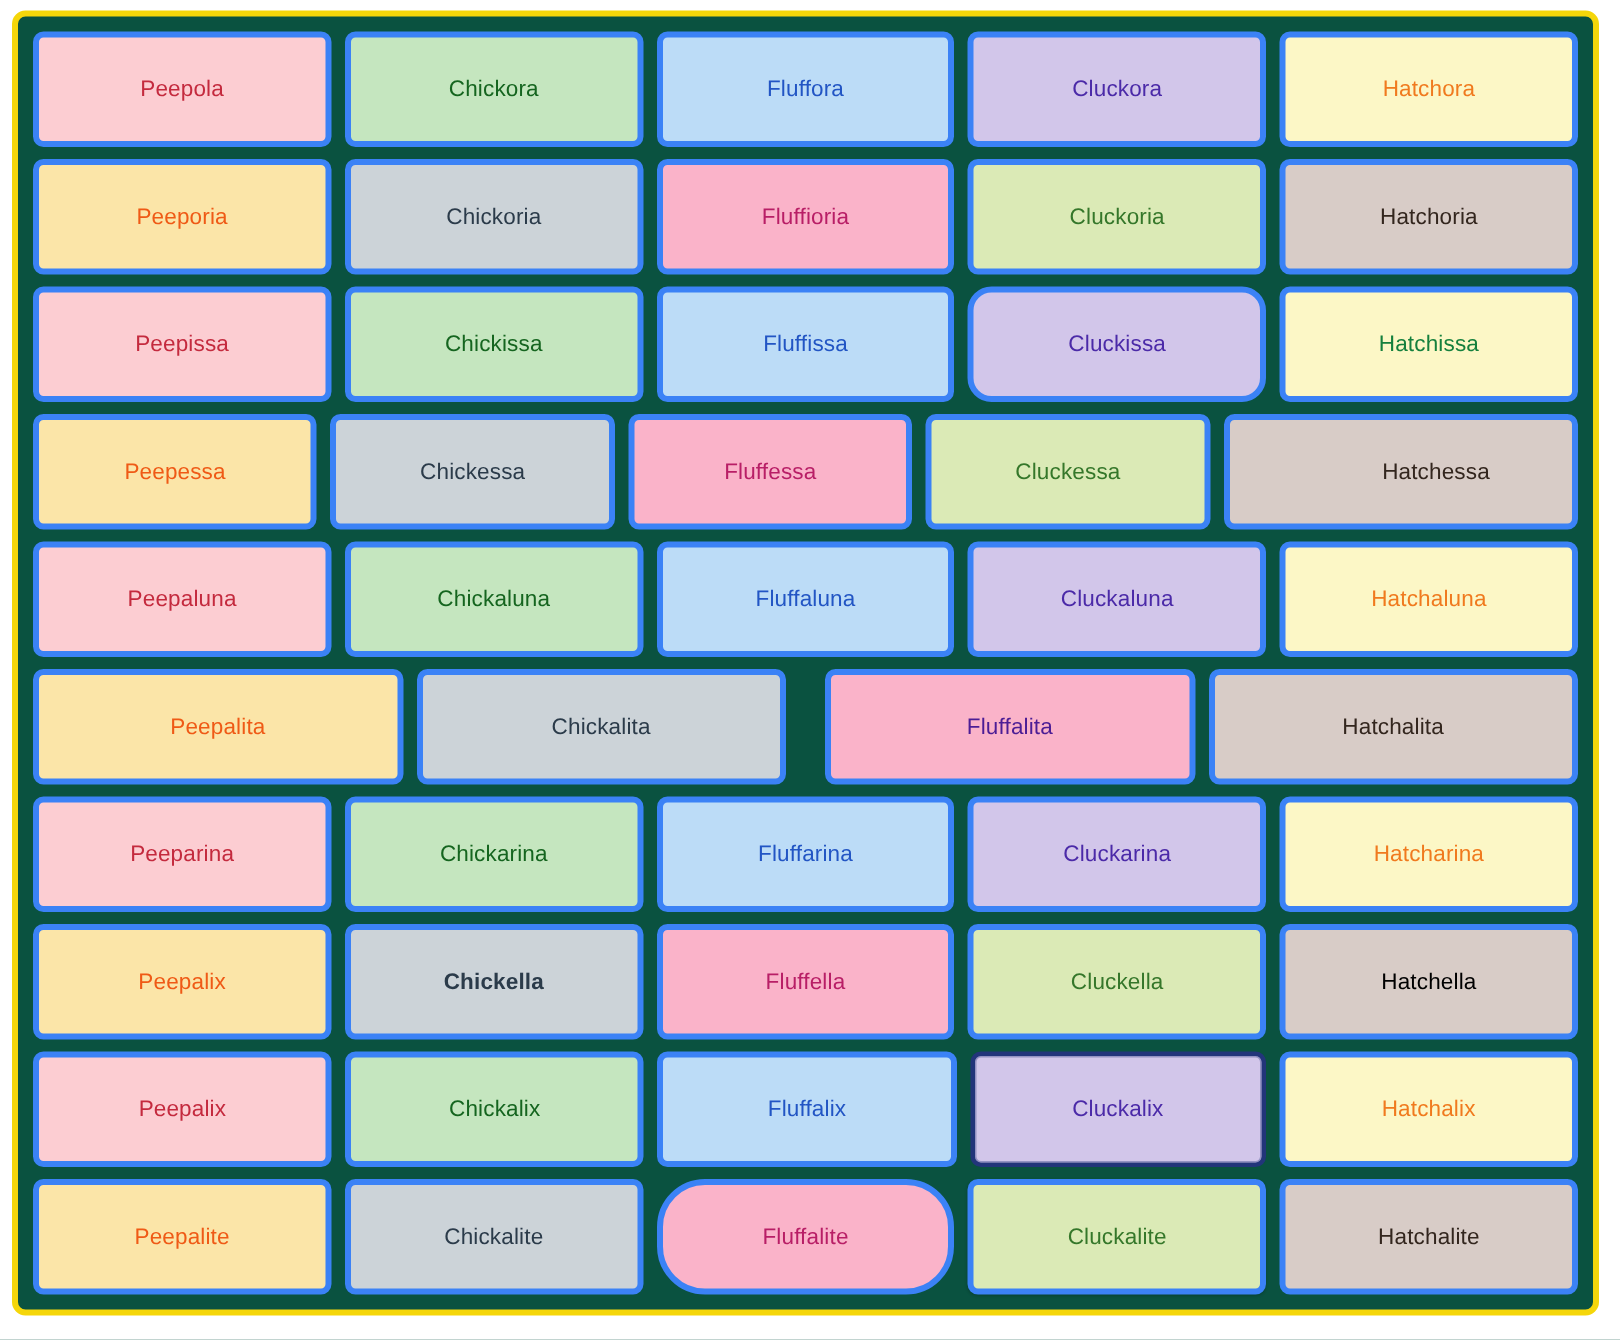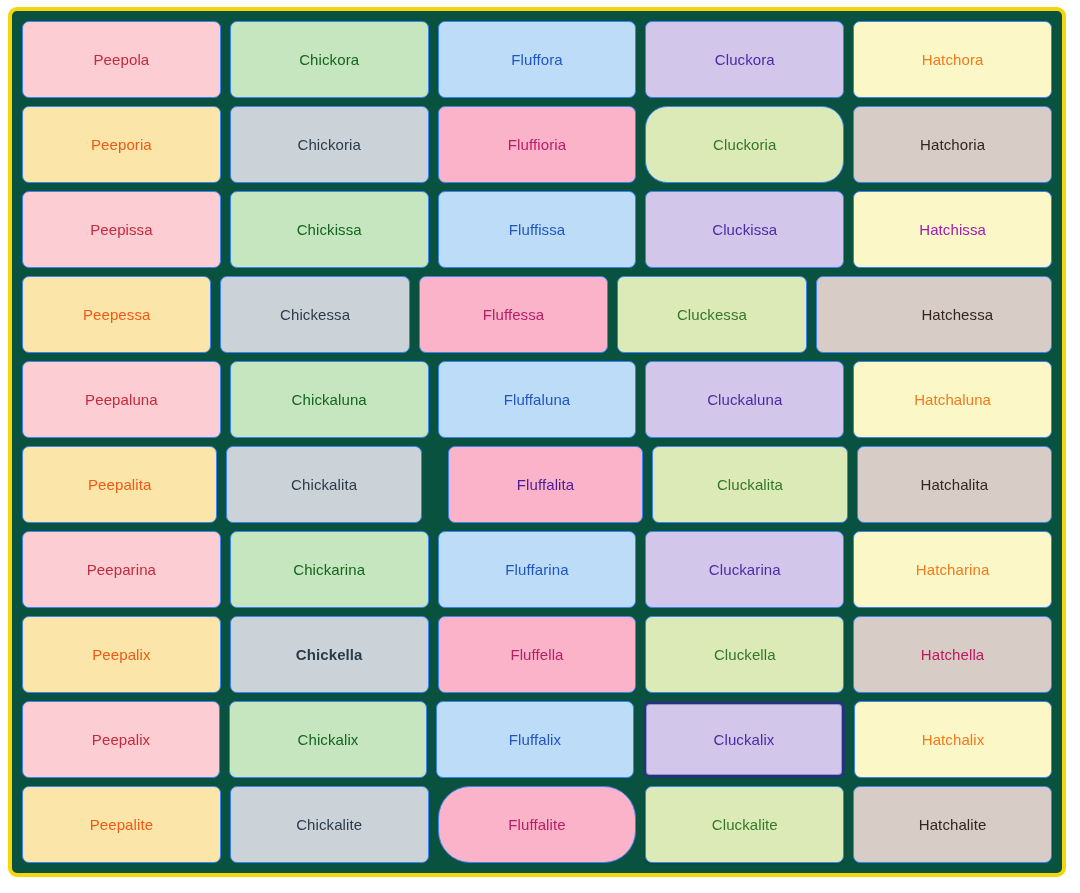--- a/index.html
+++ b/index.html
@@ -37,21 +37,21 @@
     gap: 9px;
     margin-bottom: 8px;
   }
   .grid-row:last-child {
     margin-bottom: 0;
   }
 
   .cell {
     flex: 1 1 0;
     box-sizing: border-box;
-    border: 1px solid #3b82f6;
+    border: 4px solid #3b82f6;
     border-radius: 7px;
     display: flex;
     align-items: center;
     justify-content: center;
     font-size: 15px;
     font-weight: 400;
     line-height: 1;
     text-align: center;
     letter-spacing: 0.1px;
     user-select: none;
@@ -90,41 +90,41 @@
     <div class="grid-row">
       <div class="cell" style="background: rgb(251, 229, 168); color: rgb(239, 90, 22);">
         <span>Peeporia</span>
       </div>
       <div class="cell" style="background: rgb(204, 211, 216); color: rgb(43, 59, 74);">
         <span>Chickoria</span>
       </div>
       <div class="cell" style="background: rgb(250, 179, 201); color: rgb(184, 30, 102);">
         <span>Fluffioria</span>
       </div>
-      <div class="cell" style="background: rgb(219, 234, 182); color: rgb(53, 119, 42); border-radius: 22px;">
+      <div class="cell" style="background: rgb(219, 234, 182); color: rgb(53, 119, 42);">
         <span>Cluckoria</span>
       </div>
       <div class="cell" style="background: rgb(216, 204, 199); color: rgb(51, 38, 30);">
         <span>Hatchoria</span>
       </div>
     </div>
     <div class="grid-row">
       <div class="cell" style="background: rgb(252, 205, 210); color: rgb(196, 42, 62);">
         <span>Peepissa</span>
       </div>
       <div class="cell" style="background: rgb(197, 230, 191); color: rgb(21, 101, 31);">
         <span>Chickissa</span>
       </div>
       <div class="cell" style="background: rgb(188, 220, 247); color: rgb(34, 85, 196);">
         <span>Fluffissa</span>
       </div>
-      <div class="cell" style="background: rgb(210, 198, 234); color: rgb(75, 42, 168);">
+      <div class="cell" style="background: rgb(210, 198, 234); color: rgb(75, 42, 168); border-radius: 16px;">
         <span>Cluckissa</span>
       </div>
-      <div class="cell" style="background: rgb(252, 247, 198); color: #a21caf;">
+      <div class="cell" style="background: rgb(252, 247, 198); color: #15803d;">
         <span>Hatchissa</span>
       </div>
     </div>
     <div class="grid-row">
       <div class="cell" style="background: rgb(251, 229, 168); color: rgb(239, 90, 22);">
         <span>Peepessa</span>
       </div>
       <div class="cell" style="background: rgb(204, 211, 216); color: rgb(43, 59, 74);">
         <span>Chickessa</span>
       </div>
@@ -158,23 +158,20 @@
     <div class="grid-row">
       <div class="cell" style="background: rgb(251, 229, 168); color: rgb(239, 90, 22);">
         <span>Peepalita</span>
       </div>
       <div class="cell" style="background: rgb(204, 211, 216); color: rgb(43, 59, 74); text-align: center;">
         <span>Chickalita</span>
       </div>
       <div class="cell" style="background: rgb(250, 179, 201); color: #4c1d95; margin-left: 17px;">
         <span>Fluffalita</span>
       </div>
-      <div class="cell" style="background: rgb(219, 234, 182); color: rgb(53, 119, 42);">
-        <span>Cluckalita</span>
-      </div>
       <div class="cell" style="background: rgb(216, 204, 199); color: rgb(51, 38, 30);">
         <span>Hatchalita</span>
       </div>
     </div>
     <div class="grid-row">
       <div class="cell" style="background: rgb(252, 205, 210); color: rgb(196, 42, 62);">
         <span>Peeparina</span>
       </div>
       <div class="cell" style="background: rgb(197, 230, 191); color: rgb(21, 101, 31);">
         <span>Chickarina</span>
@@ -195,21 +192,21 @@
       </div>
       <div class="cell" style="background: rgb(204, 211, 216); color: rgb(43, 59, 74); font-weight: bold;">
         <span>Chickella</span>
       </div>
       <div class="cell" style="background: rgb(250, 179, 201); color: rgb(184, 30, 102);">
         <span>Fluffella</span>
       </div>
       <div class="cell" style="background: rgb(219, 234, 182); color: rgb(53, 119, 42);">
         <span>Cluckella</span>
       </div>
-      <div class="cell" style="background: rgb(216, 204, 199); color: #be185d;">
+      <div class="cell" style="background: rgb(216, 204, 199); color: #000000;">
         <span>Hatchella</span>
       </div>
     </div>
     <div class="grid-row">
       <div class="cell" style="background: rgb(252, 205, 210); color: rgb(196, 42, 62);">
         <span>Peepalix</span>
       </div>
       <div class="cell" style="background: rgb(197, 230, 191); color: rgb(21, 101, 31);">
         <span>Chickalix</span>
       </div>

